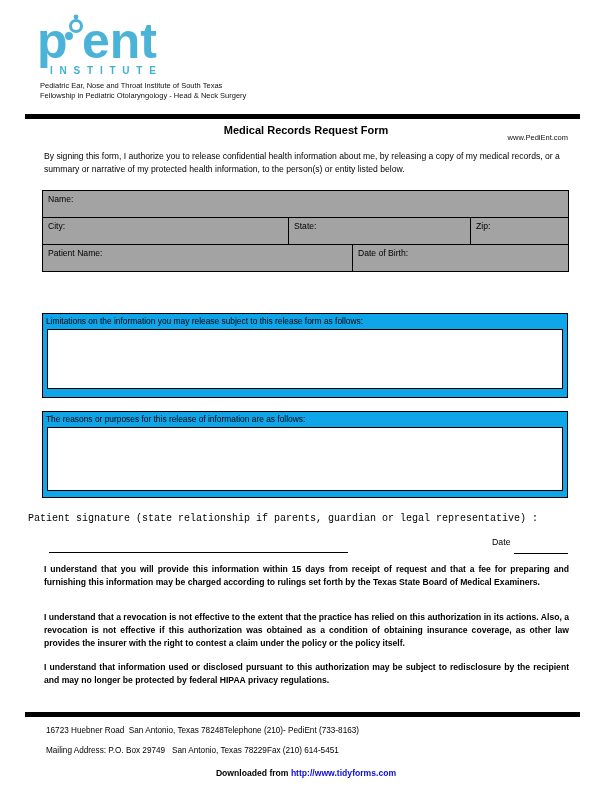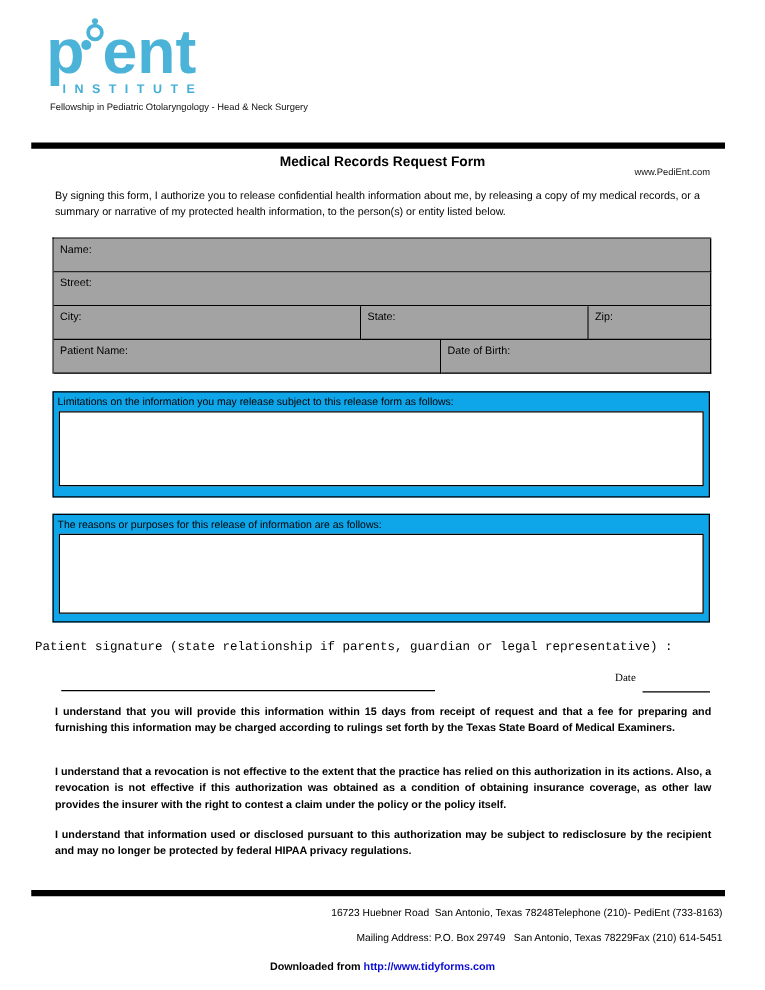--- a/index.html
+++ b/index.html
@@ -22,26 +22,26 @@
   .trow{display:flex;}
   .tcell{box-sizing:border-box;height:27px;border-right:1px solid #000;border-bottom:1px solid #000;
          padding:3px 0 0 5px;font-size:8.6px;background:#a3a3a3;}
   
   .boxed{left:42px;width:526px;border:1px solid #000;box-sizing:border-box;background:#0ea5e9;}
   .box-label{font-size:8.4px;padding:2px 0 0 3px;}
   .box-input{margin:3px 4px 0 4px;border:1px solid #000;background:#fff;}
   
   .sig-label{left:28px;top:513px;width:524px;font-size:10px;font-family:Liberation Mono, monospace;}
   .sig-line{left:49px;top:552px;width:299px;border-top:1px solid #000;height:0;}
-  .date-label{left:492px;top:537px;font-size:8.8px;font-family:Liberation Serif, serif;}
+  .date-label{left:492px;top:537px;font-size:8.8px;}
   .date-line{left:514px;top:553px;width:54px;border-top:1px solid #000;height:0;}
   
   .legal{left:44px;width:525px;margin:0;font-size:8.6px;font-weight:bold;line-height:13px;text-align:justify;}
   
-  .footer-row{left:46px;top:726px;width:532px;display:flex;justify-content:flex-end;font-size:8.2px;}
+  .footer-row{left:46px;top:726px;width:532px;display:flex;justify-content:flex-start;font-size:8.2px;}
   .footer-row2{top:746px;}
   .footer-left{white-space:pre-wrap;}
   .footer-right{text-align:right;}
   .downloaded{left:0;top:768px;width:612px;text-align:center;font-size:8.6px;font-weight:bold;}
   .downloaded a{color:#0b0bd6;text-decoration:none;font-weight:bold;}
   .logo-sub{letter-spacing:2px;}
 </style>
 </head>
 <body>
 
@@ -52,38 +52,34 @@
       <text x="1" y="46" font-family="Liberation Sans, sans-serif" font-size="50" font-weight="bold" fill="#4bb3d8">p</text>
       <circle cx="40" cy="5" r="2.4" fill="#4bb3d8"></circle>
       <circle cx="40" cy="14" r="5.5" fill="none" stroke="#4bb3d8" stroke-width="3"></circle>
       <circle cx="33" cy="24" r="4" fill="#4bb3d8"></circle>
       <text x="46" y="46" font-family="Liberation Sans, sans-serif" font-size="50" font-weight="bold" fill="#4bb3d8">ent</text>
       <text x="14" y="62" class="logo-sub" font-family="Liberation Sans, sans-serif" font-size="10" font-weight="bold" fill="#45b0d6">I N S T I T U T E</text>
     </svg>
   </div>
 
   <div class="abs org-lines">
+    <div>Pediatric Ear, Nose and Throat Institute of South Texas</div>
     <div>Fellowship in Pediatric Otolaryngology - Head &amp; Neck Surgery</div>
   </div>
   <div class="abs website">www.PediEnt.com</div>
 
   <div class="abs rule rule-top"></div>
 
   <div class="abs title">Medical Records Request Form</div>
   <div class="abs intro">By signing this form, I authorize you to release confidential health information about me, by releasing a copy of my medical records, or a summary or narrative of my protected health information, to the person(s) or entity listed below.</div>
 
   <div class="abs info-table">
     <div class="trow">
       <div class="tcell" style="width:526px">
         <span>Name:</span>
-      </div>
-    </div>
-    <div class="trow">
-      <div class="tcell" style="width:526px">
-        <span>Street:</span>
       </div>
     </div>
     <div class="trow">
       <div class="tcell" style="width:246px">
         <span>City:</span>
       </div>
       <div class="tcell" style="width:182px">
         <span>State:</span>
       </div>
       <div class="tcell" style="width:98px">

